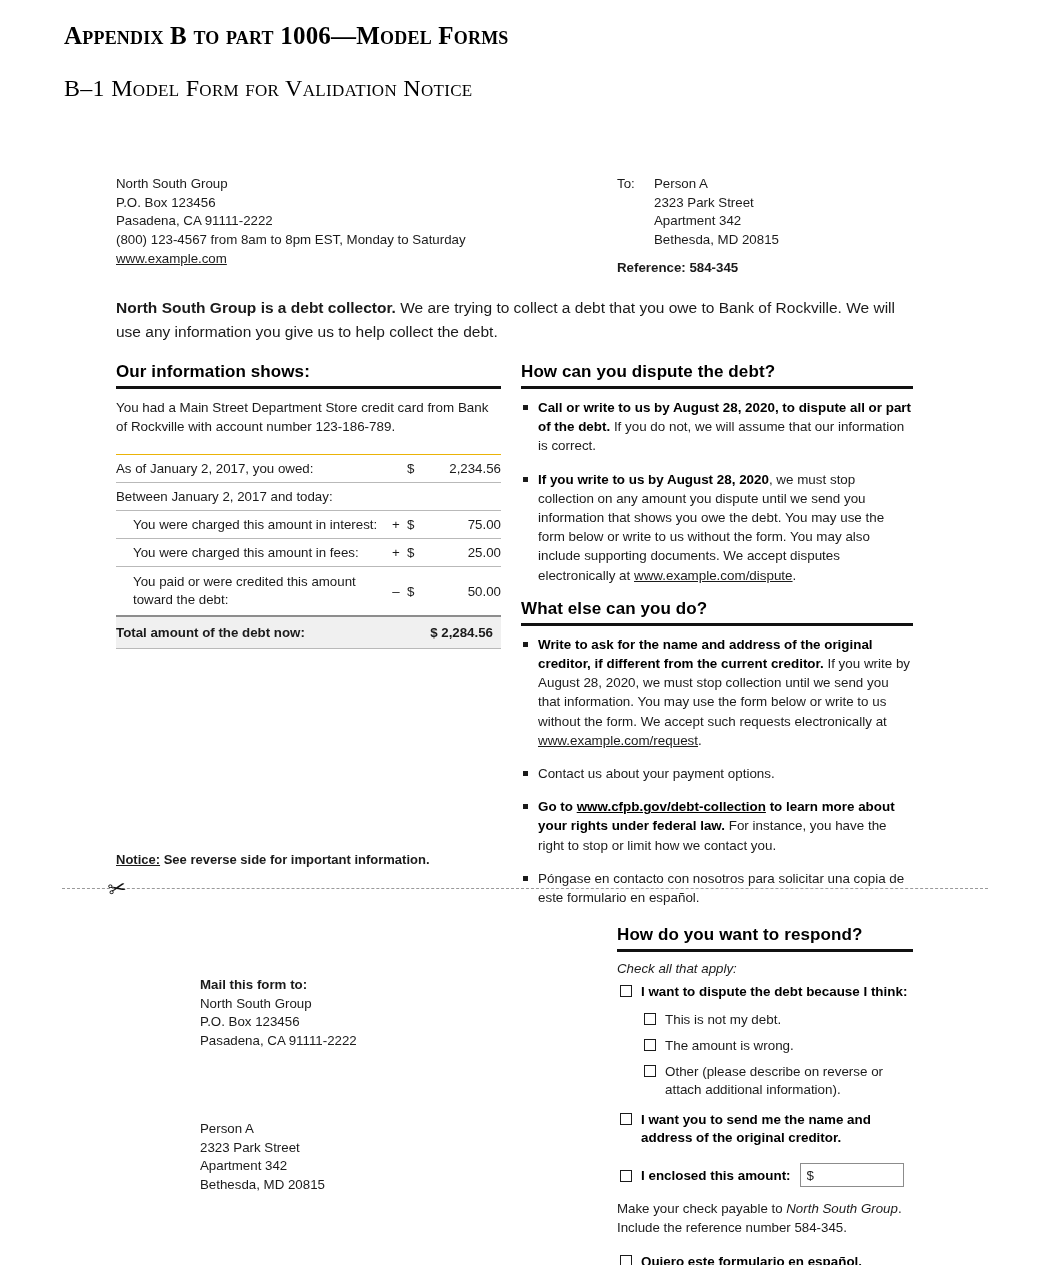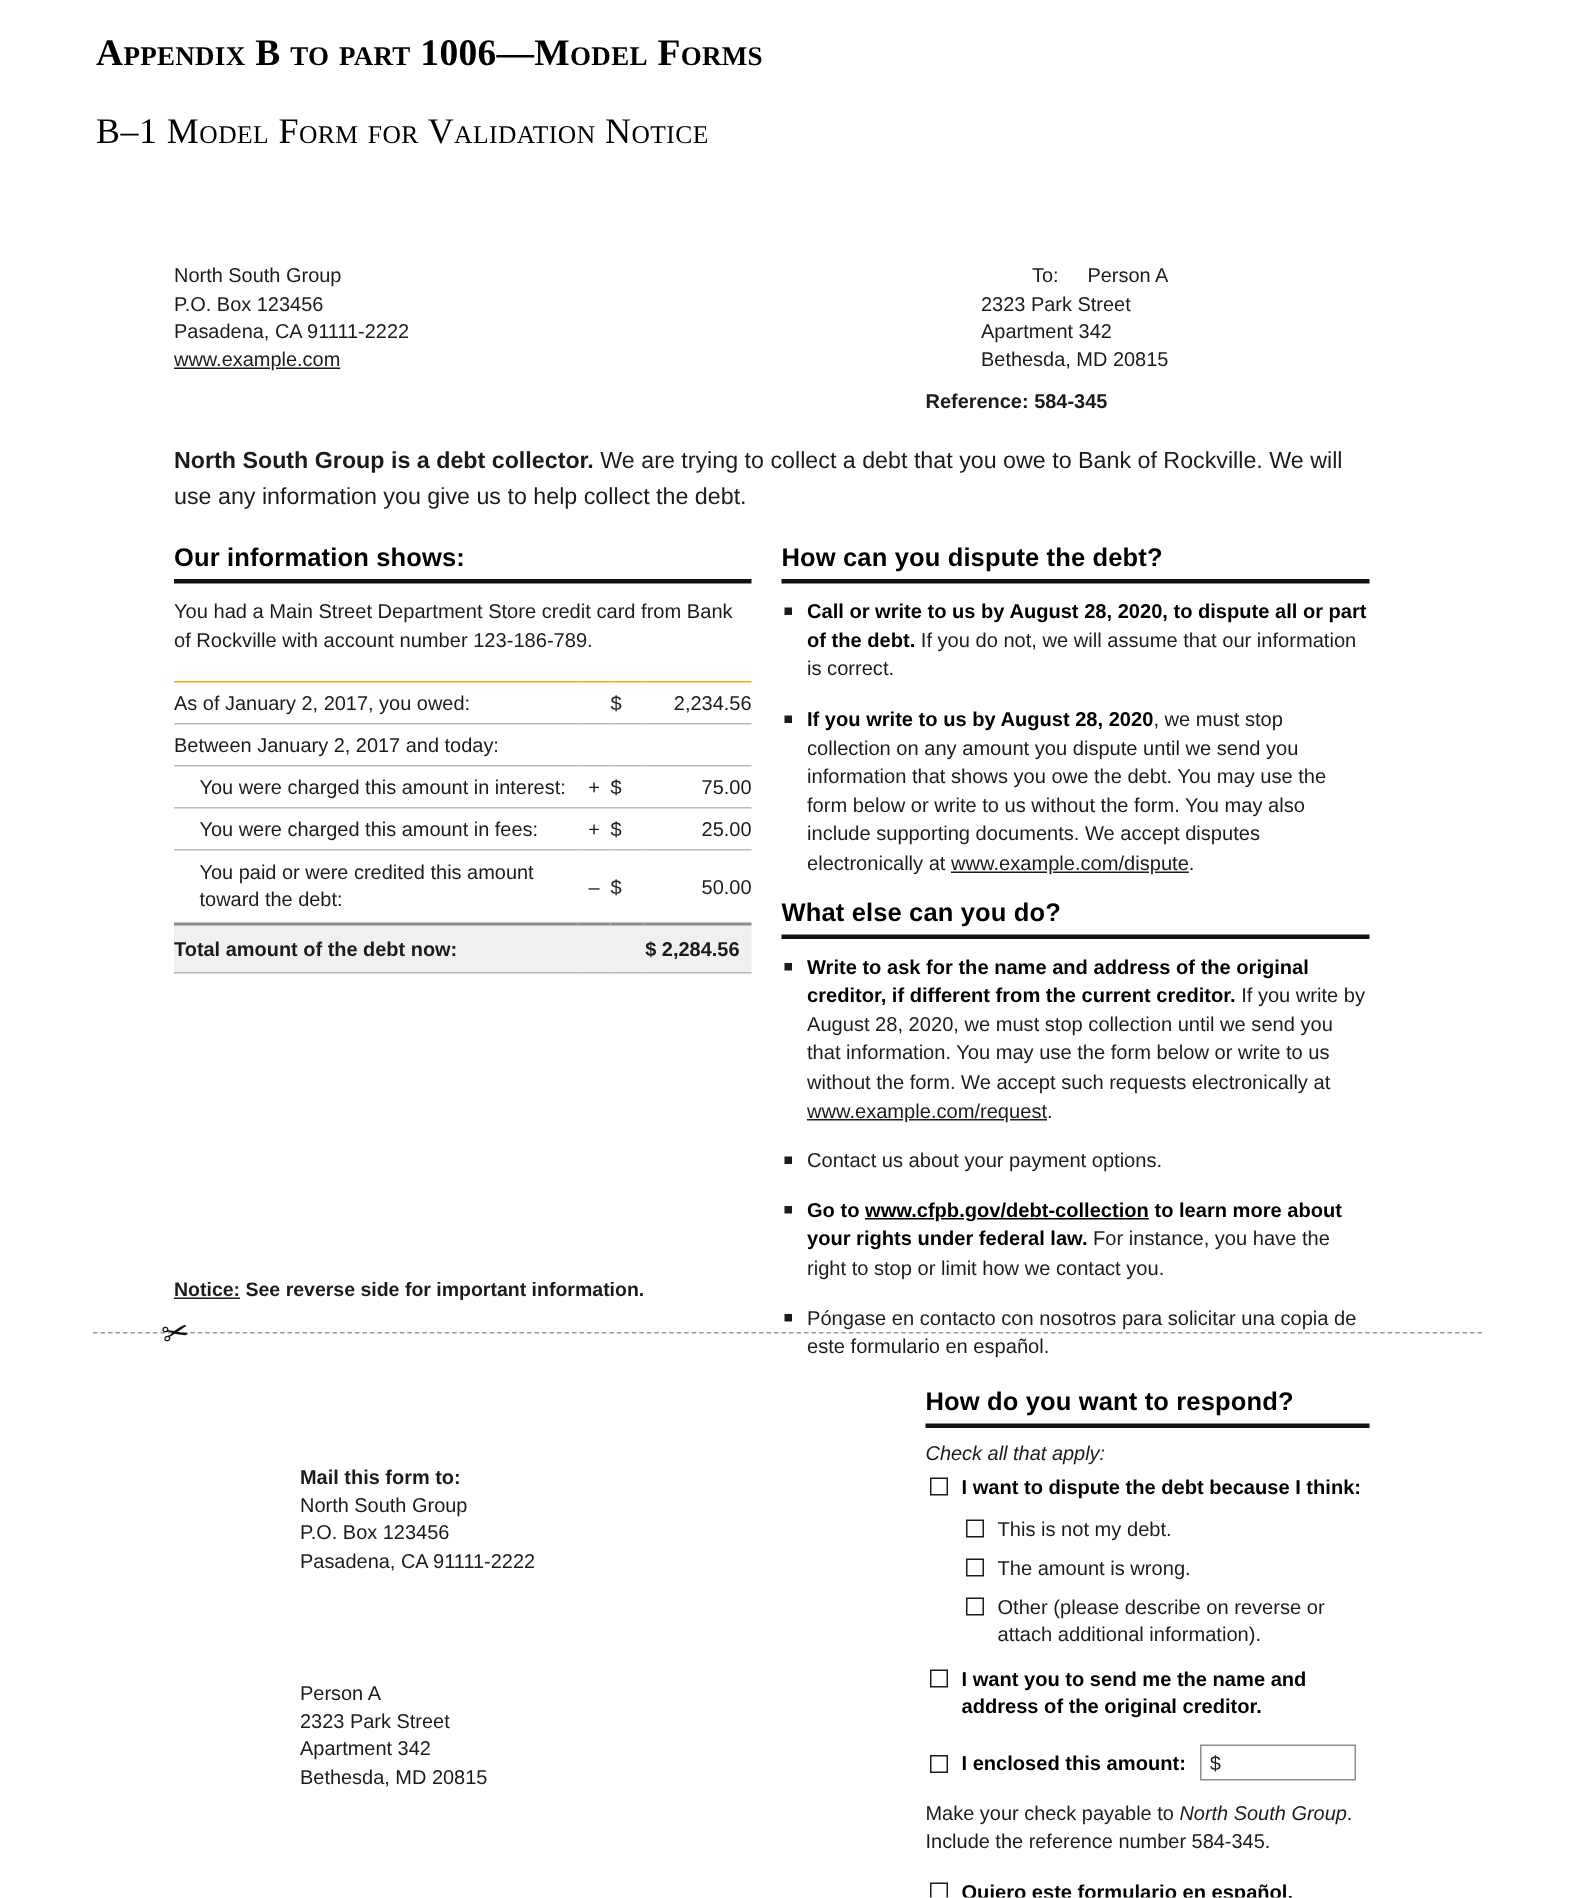--- a/index.html
+++ b/index.html
@@ -32,21 +32,21 @@
   
   .blk { position: absolute; }
   .line { font-size: 13.3px; line-height: 18.7px; color: #1b1b1b; white-space: nowrap; }
   .u { text-decoration: underline; }
   .b { font-weight: bold; }
   .i { font-style: italic; }
 
   
   #sender-block { left: 116px; top: 175px; }
   #recipient-block { left: 617px; top: 175px; }
-  #recipient-block .to-row { display: flex; justify-content: flex-end; }
+  #recipient-block .to-row { display: flex; }
   #recipient-block .to-label { width: 37px; }
   #reference-line { margin-top: 9px; font-weight: bold; font-size: 13.3px; }
   #recipient-block .addr { margin-left: 37px; }
 
   
   #intro-paragraph {
     left: 116px; top: 296px; width: 800px;
     font-size: 15.5px; line-height: 24px; color: #1b1b1b;
   }
   #intro-paragraph .b { font-weight: bold; }
@@ -239,20 +239,21 @@
 </head>
 <body>
 
 <div class="appendix-heading" id="appendix-title">Appendix B to part 1006—Model Forms</div>
 <div class="appendix-heading" id="form-title">B–1 Model Form for Validation Notice</div>
 
 <div class="blk" id="sender-block">
   <div class="line">North South Group</div>
   <div class="line">P.O. Box 123456</div>
   <div class="line">Pasadena, CA 91111-2222</div>
+  <div class="line">(800) 123-4567 from 8am to 8pm EST, Monday to Saturday</div>
   <div class="line u">www.example.com</div>
 </div>
 
 <div class="blk" id="recipient-block">
   <div class="to-row line">
     <span class="to-label">To:</span>
     <span>Person A</span>
   </div>
   <div class="line addr">2323 Park Street</div>
   <div class="line addr">Apartment 342</div>

